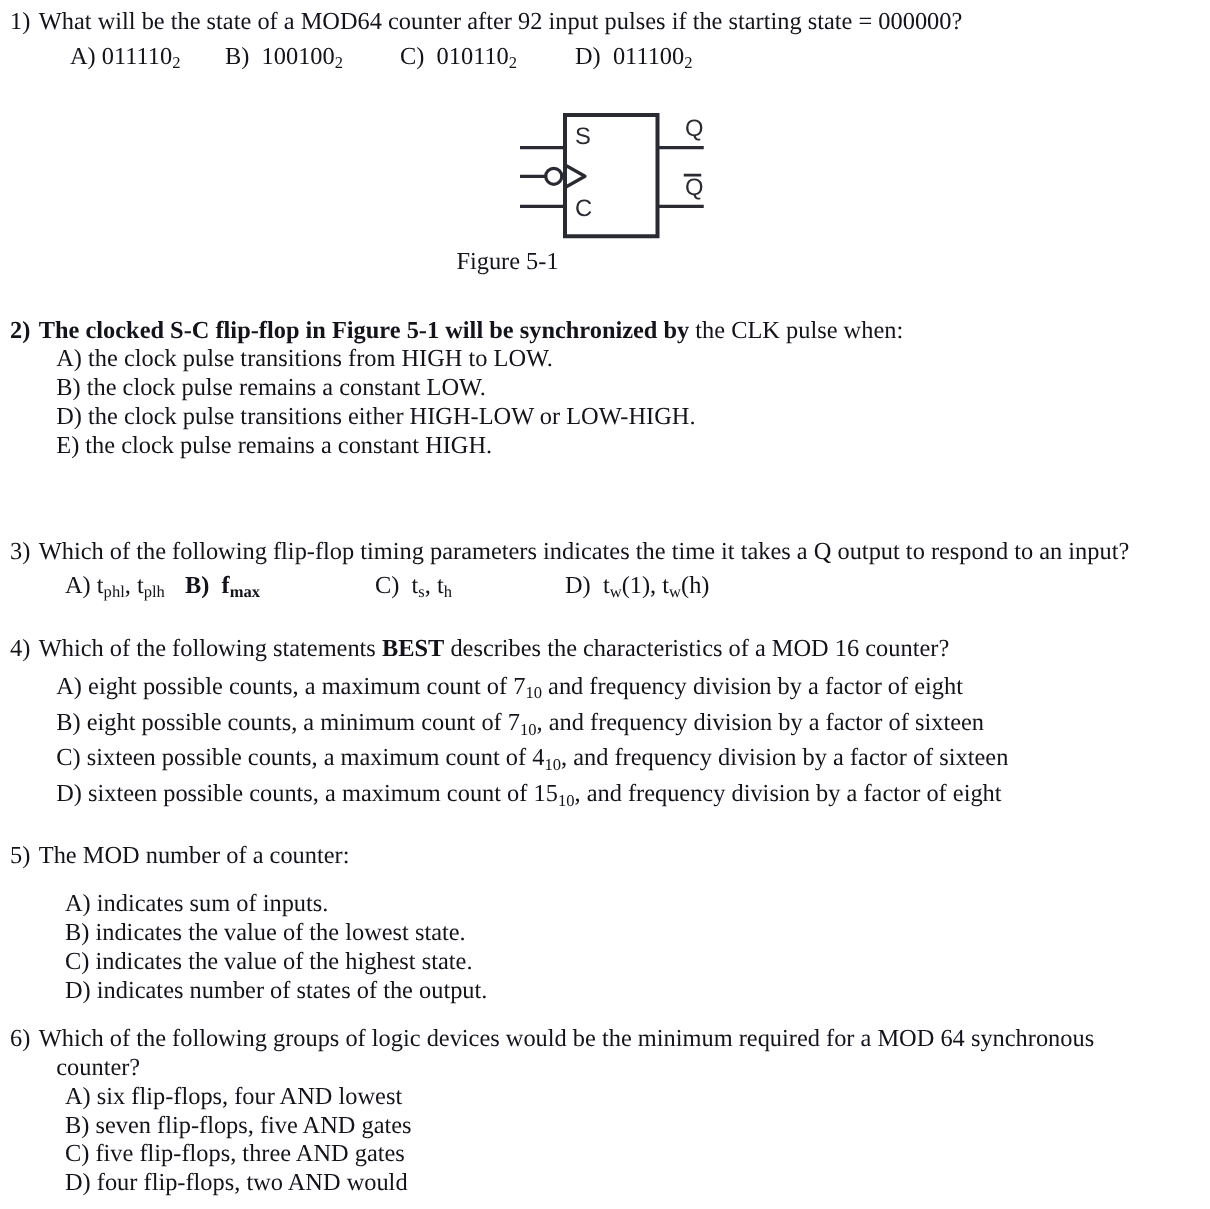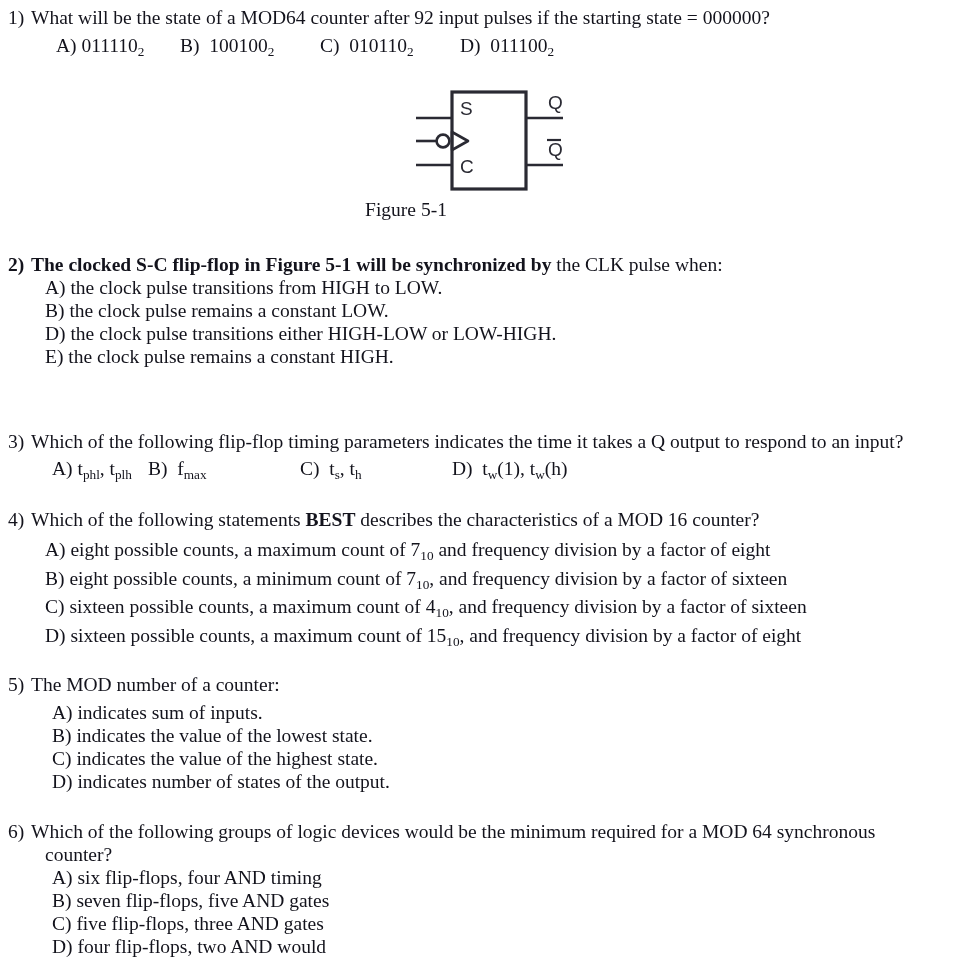--- a/index.html
+++ b/index.html
@@ -179,21 +179,21 @@
 
   <div class="question" style="top:430px;">
     <div class="qline">
       <span class="qnum">3)</span>
       <span class="qstem">Which of the following flip-flop timing parameters indicates the time it takes a Q output to respond to an input?</span>
     </div>
     <div class="optrow" style="margin-top:4px;">
       <span class="cell" style="left:52px;">
         <span>A)</span>&nbsp;<span>t<sub>phl</sub>, t<sub>plh</sub></span>
       </span>
-      <span class="cell" style="left:148px;">
+      <span class="cell" style="left:148px;font-weight:bold;">
         <span>B)</span>&nbsp;&nbsp;<span>f<sub>max</sub></span>
       </span>
       <span class="cell" style="left:300px;">
         <span>C)</span>&nbsp;&nbsp;<span>t<sub>s</sub>, t<sub>h</sub></span>
       </span>
       <span class="cell" style="left:452px;">
         <span>D)</span>&nbsp;&nbsp;<span>t<sub>w</sub>(1), t<sub>w</sub>(h)</span>
       </span>
     </div>
   </div>
@@ -207,31 +207,31 @@
     <div class="opt wide"><span>B) eight possible counts, a minimum count of 7</span><sub>10</sub><span>, and frequency division by a factor of sixteen</span></div>
     <div class="opt wide"><span>C) sixteen possible counts, a maximum count of 4</span><sub>10</sub><span>, and frequency division by a factor of sixteen</span></div>
     <div class="opt wide"><span>D) sixteen possible counts, a maximum count of 15</span><sub>10</sub><span>, and frequency division by a factor of eight</span></div>
   </div>
 
   <div class="question" style="top:673px;">
     <div class="qline">
       <span class="qnum">5)</span>
       <span class="qstem">The MOD number of a counter:</span>
     </div>
-    <div class="opt deep" style="margin-top:5px;">A) indicates sum of inputs.</div>
+    <div class="opt deep" style="margin-top:16px;">A) indicates sum of inputs.</div>
     <div class="opt deep">B) indicates the value of the lowest state.</div>
     <div class="opt deep">C) indicates the value of the highest state.</div>
     <div class="opt deep">D) indicates number of states of the output.</div>
   </div>
 
   <div class="question" style="top:820px;">
     <div class="qline">
       <span class="qnum">6)</span>
       <span class="qstem">Which of the following groups of logic devices would be the minimum required for a MOD 64 synchronous</span>
     </div>
     <div class="qstem cont">counter?</div>
-    <div class="opt deep">A) six flip-flops, four AND timing</div>
+    <div class="opt deep">A) six flip-flops, four AND lowest</div>
     <div class="opt deep">B) seven flip-flops, five AND gates</div>
     <div class="opt deep">C) five flip-flops, three AND gates</div>
     <div class="opt deep">D) four flip-flops, two AND would</div>
   </div>
 
 </div>
 
 </body></html>

